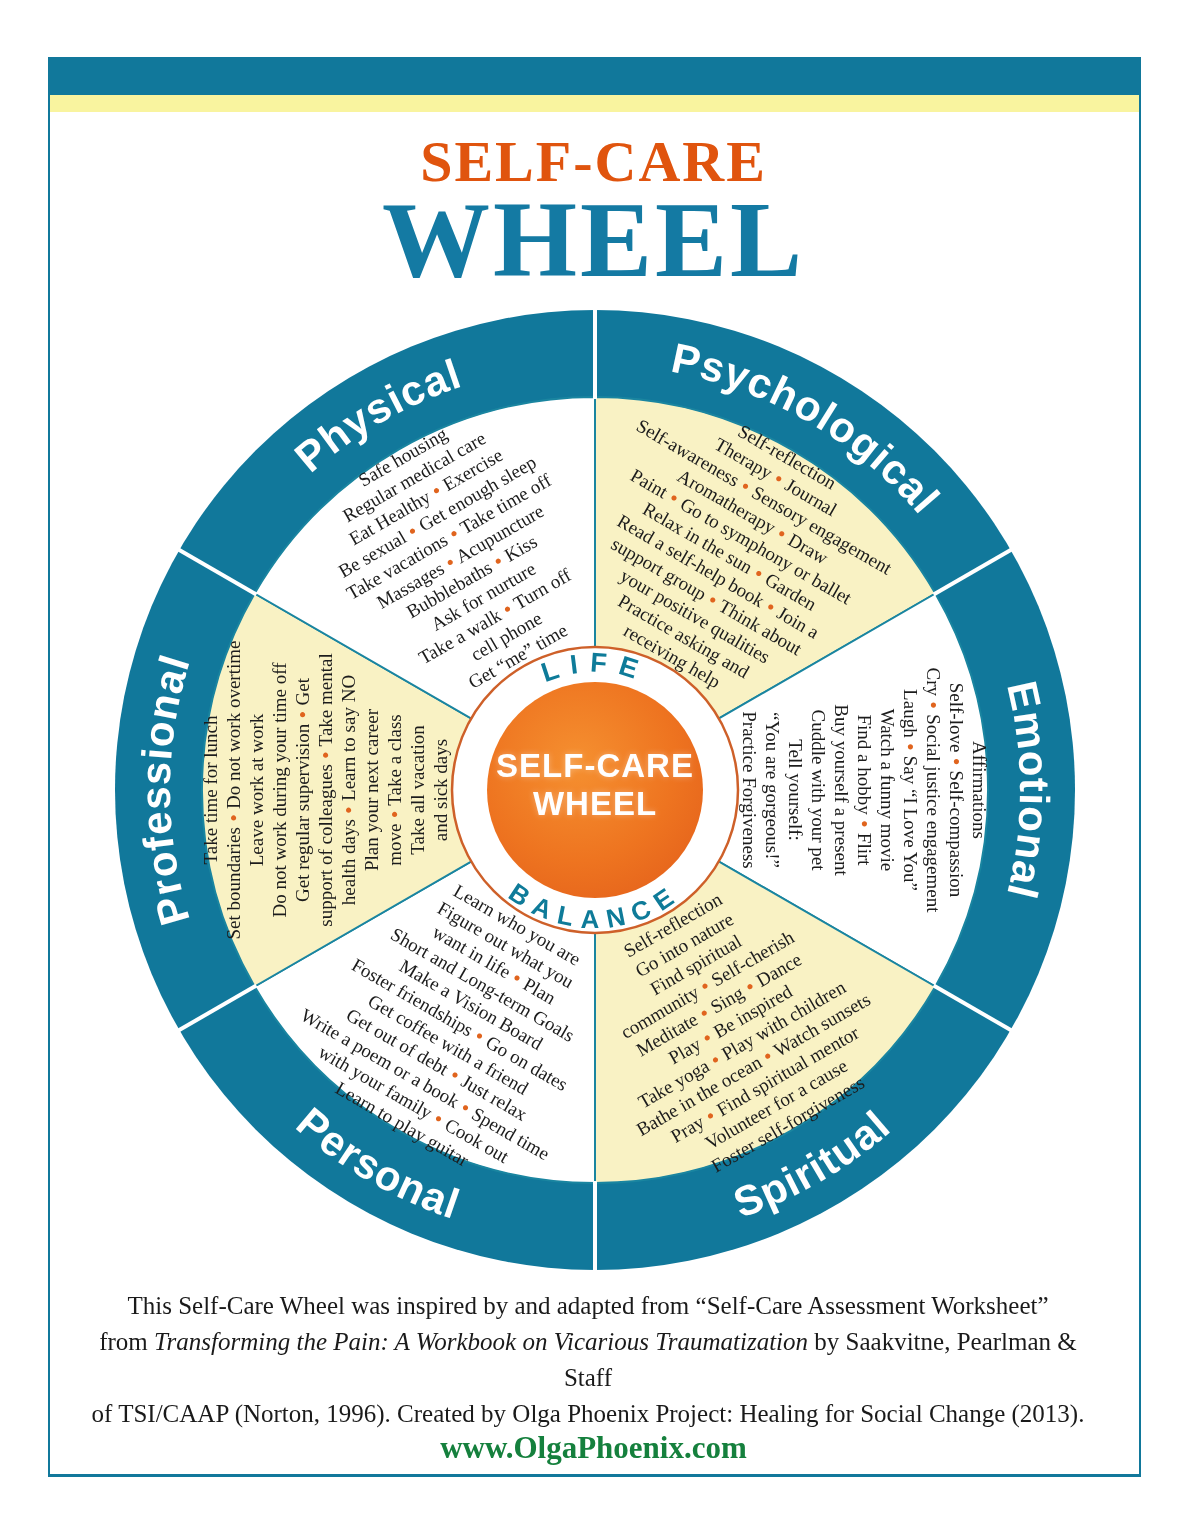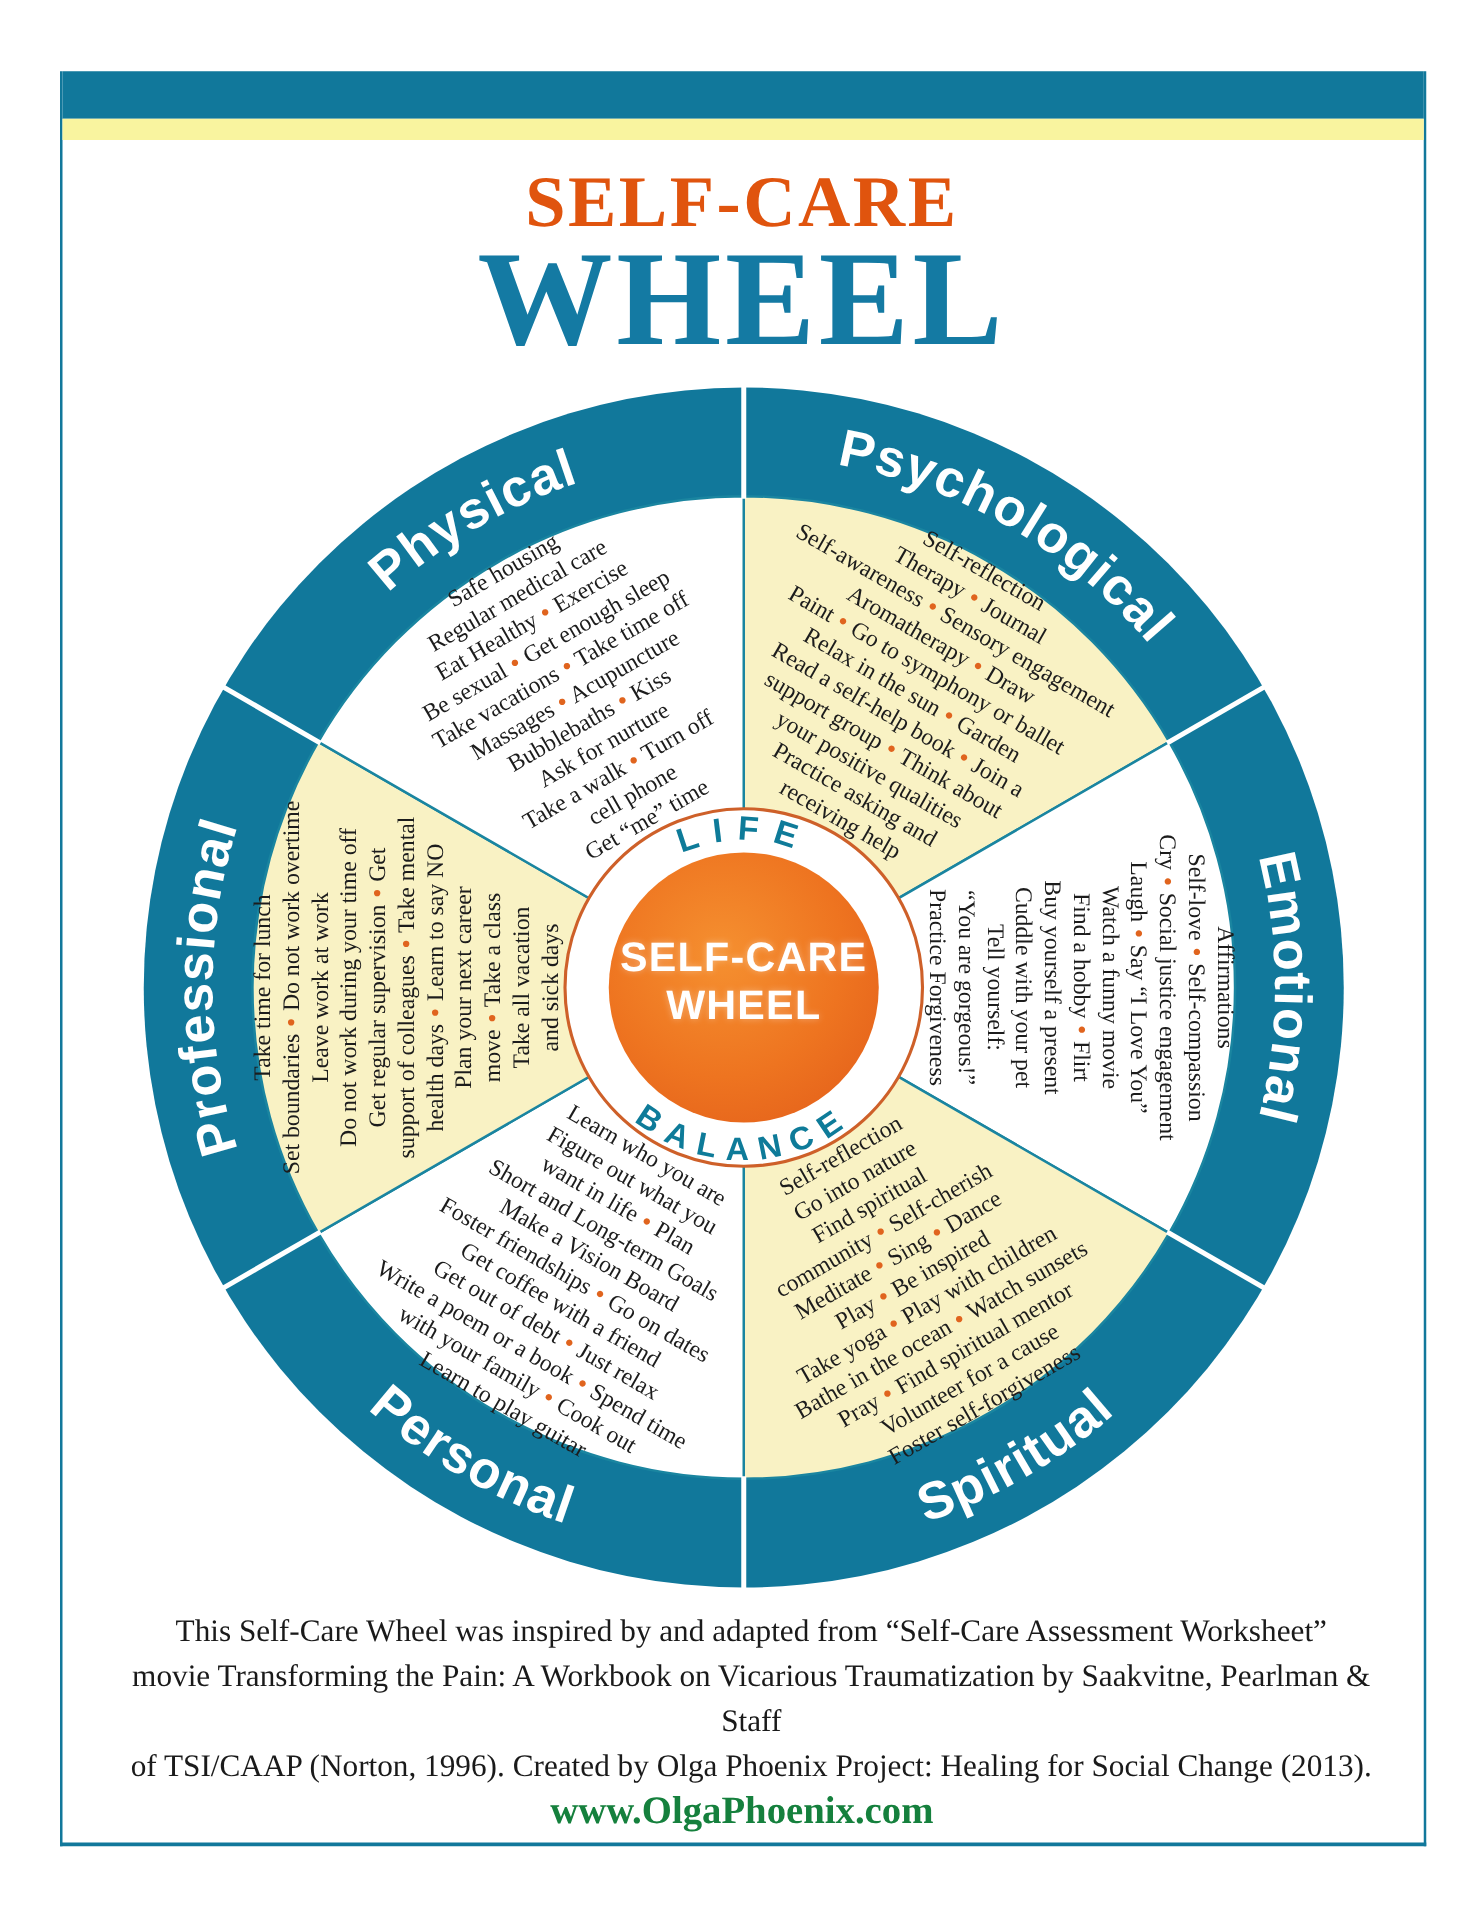--- a/index.html
+++ b/index.html
@@ -24,23 +24,23 @@
   .life{font-size:27px;letter-spacing:11px;}
   .balance{font-size:26px;letter-spacing:9px;}
   .sector-text{position:absolute;width:400px;height:260px;display:flex;flex-direction:column;
                justify-content:center;text-align:center;
                font-family:"Liberation Serif",serif;font-size:19px;line-height:23px;color:#1c1c1c;}
   .sector-text .tl{white-space:nowrap;}
   .sector-text .b{color:#E0641E;font-weight:bold;padding:0 1px;}
   .hub-title{position:absolute;left:331px;top:438px;width:300px;text-align:center;
              color:#ffffff;font-weight:bold;font-size:33px;line-height:38px;letter-spacing:1px;
              text-shadow:0 0 6px rgba(255,255,255,0.35);}
-  .footer{position:absolute;left:101px;top:1288px;width:1000px;text-align:center;
+  .footer{position:absolute;left:88px;top:1288px;width:1000px;text-align:center;
           font-family:"Liberation Serif",serif;font-size:25px;line-height:36px;color:#1a1a1a;}
-  .footer .it{}
+  .footer .it{font-style:italic;}
   .site-url{position:absolute;left:0;top:1430px;width:100%;text-align:center;
             font-family:"Liberation Serif",serif;font-weight:bold;font-size:31px;color:#15803d;}
 </style>
 </head>
 <body>
 
 <div class="page">
   <div class="frame">
     <div class="topbar"></div>
     <div class="yellowbar"></div>
@@ -195,17 +195,17 @@
         <div class="tl">health days <span class="b">•</span> Learn to say NO</div>
         <div class="tl">Plan your next career</div>
         <div class="tl">move <span class="b">•</span> Take a class</div>
         <div class="tl">Take all vacation</div>
         <div class="tl">and sick days</div>
       </div>
   </div>
 
   <div class="footer">
       <div><span>This Self-Care Wheel was inspired by and adapted from “Self-Care Assessment Worksheet”</span></div>
-      <div><span>movie </span><span class="it">Transforming the Pain: A Workbook on Vicarious Traumatization</span><span> by Saakvitne, Pearlman &amp; Staff</span></div>
+      <div><span>from </span><span class="it">Transforming the Pain: A Workbook on Vicarious Traumatization</span><span> by Saakvitne, Pearlman &amp; Staff</span></div>
       <div><span>of TSI/CAAP (Norton, 1996). Created by Olga Phoenix Project: Healing for Social Change (2013).</span></div>
     </div>
   <div class="site-url">www.OlgaPhoenix.com</div>
 </div>
 
 </body></html>

